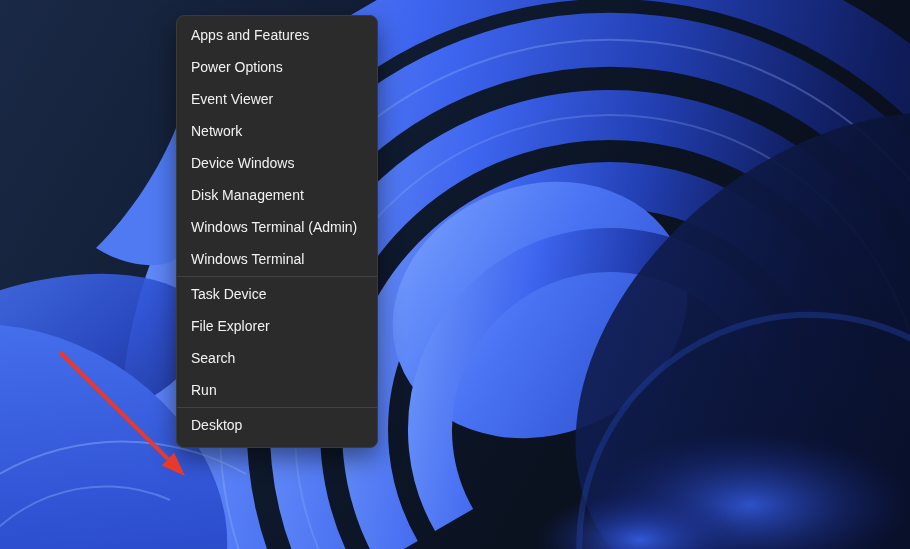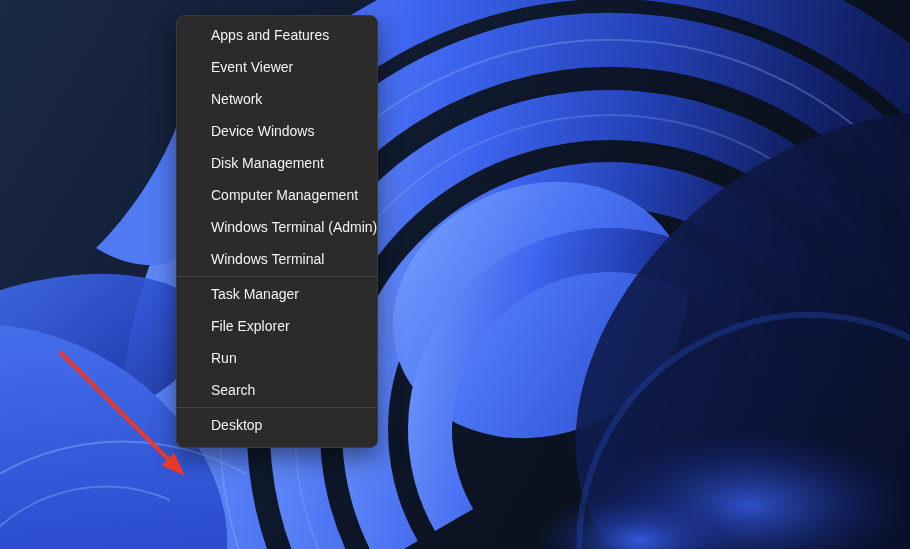--- a/index.html
+++ b/index.html
@@ -21,21 +21,20 @@
     box-shadow:0 10px 24px rgba(0,0,0,.45);
   }
   .menu-item {
     height:32px;
     display:flex; align-items:center;
     padding:0 14px;
     font-size:14px;
     color:#f2f2f2;
     cursor:default;
     white-space:nowrap;
-    margin-left:20px;
   }
   .menu-separator {
     height:1px; margin:1px 0;
     background:#424242;
   }
   .chevron {
     margin-left:auto;
     color:#9e9e9e;
     font-size:17px;
     line-height:1;
@@ -109,54 +108,54 @@
   <ellipse cx="30" cy="500" rx="210" ry="160" transform="rotate(32 30 500)" fill="url(#leftblob)"></ellipse>
   <path d="M -90,560 A 250,250 0 0 1 246,474" fill="none" stroke="#8fb0ff" stroke-width="2" opacity="0.45"></path>
   <path d="M -40,580 A 160,160 0 0 1 170,500" fill="none" stroke="#8fb0ff" stroke-width="2" opacity="0.4"></path>
 </svg>
 
 <div class="winx-menu">
   <div class="menu-item">
     <span>Apps and Features</span>
   </div>
   <div class="menu-item">
+    <span>Power Options</span>
+  </div>
+  <div class="menu-item">
     <span>Event Viewer</span>
   </div>
   <div class="menu-item">
     <span>Network</span>
   </div>
   <div class="menu-item">
     <span>Device Windows</span>
   </div>
   <div class="menu-item">
     <span>Disk Management</span>
   </div>
   <div class="menu-item">
-    <span>Computer Management</span>
-  </div>
-  <div class="menu-item">
     <span>Windows Terminal (Admin)</span>
   </div>
   <div class="menu-item">
     <span>Windows Terminal</span>
   </div>
 
   <div class="menu-separator"></div>
 
   <div class="menu-item">
-    <span>Task Manager</span>
+    <span>Task Device</span>
   </div>
   <div class="menu-item">
     <span>File Explorer</span>
   </div>
   <div class="menu-item">
-    <span>Run</span>
+    <span>Search</span>
   </div>
   <div class="menu-item">
-    <span>Search</span>
+    <span>Run</span>
   </div>
 
   <div class="menu-separator"></div>
 
   <div class="menu-item">
     <span>Desktop</span>
   </div>
 </div>
 
 <svg class="annotation-arrow" viewBox="0 0 910 549" aria-hidden="true">

